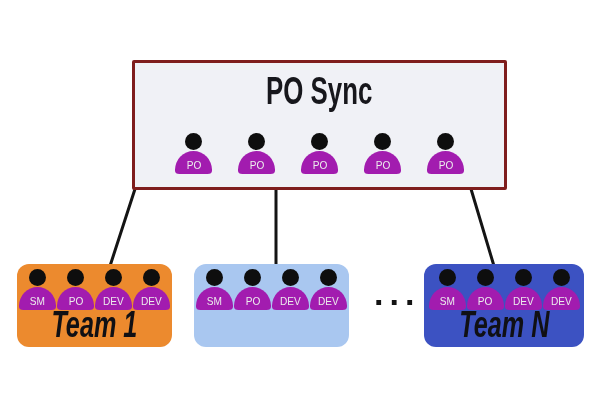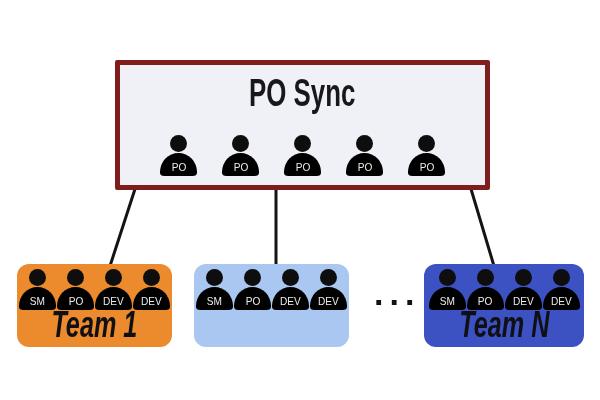--- a/index.html
+++ b/index.html
@@ -13,25 +13,25 @@
   }
   .connectors {
     position: absolute;
     left: 0; top: 0;
     width: 600px; height: 400px;
     pointer-events: none;
   }
   
   .po-box {
     position: absolute;
-    left: 115px; top: 60px;
+    left: 132px; top: 60px;
     width: 375px; height: 130px;
     box-sizing: border-box;
     background: #F0F1F6;
-    border: 5px solid #7f1d1d;
+    border: 3px solid #7f1d1d;
     border-radius: 2px;
   }
   .po-title {
     text-align: center;
     margin-top: 9px;
     height: 38px;
   }
   .po-title .cond {
     display: inline-block;
     font-size: 38px;
@@ -54,21 +54,21 @@
     flex: 0 0 auto;
   }
   .person .head {
     width: 17px; height: 17px;
     border-radius: 50%;
     background: #0E0E0E;
   }
   .person .body {
     margin-top: 1px;
     width: 37px; height: 23px;
-    background: #000000;
+    background: #a21caf;
     border-radius: 58% 58% 14% 14% / 95% 95% 18% 18%;
     display: flex;
     align-items: flex-end;
     justify-content: center;
   }
   .person .plabel {
     color: #ECECEC;
     font-size: 11px;
     line-height: 1;
     padding-bottom: 3px;

